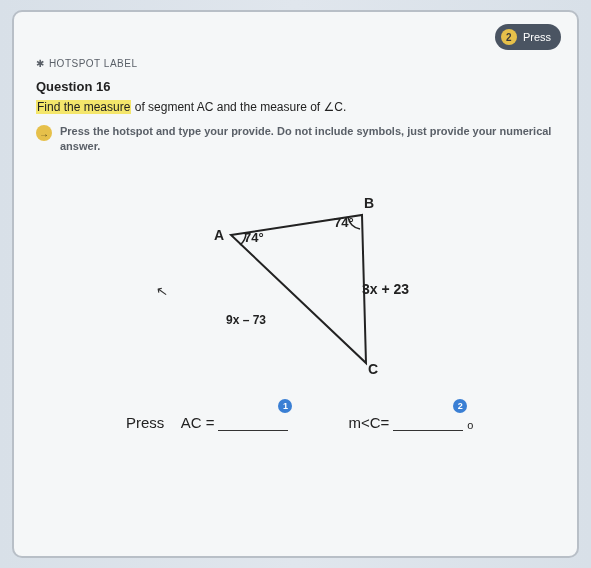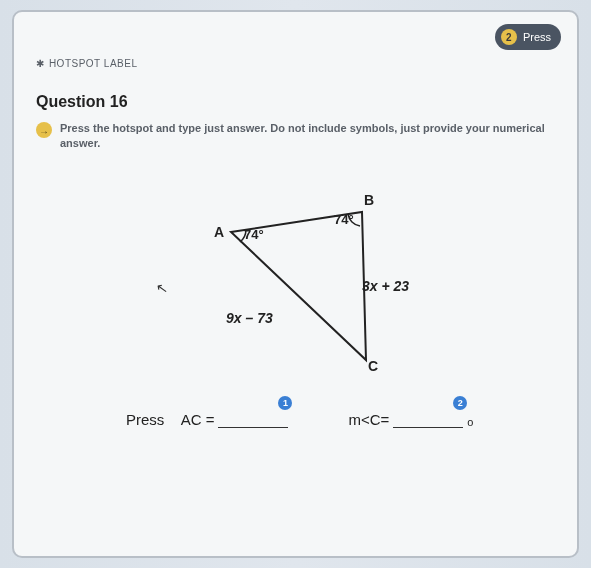--- a/index.html
+++ b/index.html
@@ -49,22 +49,22 @@
   .hotspot-label {
     margin-top: 28px;
     font-size: 10px;
     letter-spacing: 0.5px;
     color: #5a6068;
     display: flex;
     align-items: center;
     gap: 4px;
   }
   .question-num {
-    margin-top: 24px;
-    font-size: 16px;
+    margin-top: 10px;
+    font-size: 13px;
     font-weight: bold;
     color: #222;
   }
   .prompt {
     margin-top: 6px;
     font-size: 12px;
     color: #222;
   }
   .hl { background: #f4e66b; padding: 0 1px; }
   .instr-row {
@@ -98,22 +98,22 @@
     height: 240px;
     margin-top: 8px;
   }
   .diagram svg { position: absolute; left: 0; top: 0; }
   .lbl { position: absolute; font-size: 14px; font-weight: bold; color: #222; }
   .lblA { left: 178px; top: 64px; }
   .lblB { left: 328px; top: 32px; }
   .lblC { left: 332px; top: 198px; }
   .ang74a { left: 208px; top: 67px; font-size: 13px; }
   .ang74b { left: 298px; top: 52px; font-size: 13px; }
-  .side1 { left: 326px; top: 118px; font-size: 14px; font-style: italic; }
-  .side2 { left: 190px; top: 150px; font-size: 14px; font-style: italic; }
+  .side1 { left: 326px; top: 118px; font-size: 14px; }
+  .side2 { left: 190px; top: 150px; font-size: 12px; }
   .cursor {
     position: absolute;
     left: 120px;
     top: 120px;
     font-size: 14px;
     color: #333;
     transform: rotate(-10deg);
   }
   .answers {
     display: flex;
@@ -159,24 +159,27 @@
     <span>Press</span>
   </div>
 
   <div class="hotspot-label">
     <span>✱</span>
     <span>HOTSPOT LABEL</span>
   </div>
 
   <div class="question-num">Question 16</div>
 
+  <div class="prompt">
+    <span class="hl">Find the measure</span><span> of segment AC and the measure of ∠C.</span>
+  </div>
 
   <div class="instr-row">
     <div class="instr-icon">→</div>
-    <div class="instr-text">Press the hotspot and type just answer. Do not include symbols, just provide your numerical answer.</div>
+    <div class="instr-text">Press the hotspot and type your provide. Do not include symbols, just provide your numerical answer.</div>
   </div>
 
   <div class="diagram">
     <svg width="540" height="240">
       <polygon points="195,72 326,52 330,200" fill="none" stroke="#222" stroke-width="2"></polygon>
       <path d="M 210 70 A 16 16 0 0 1 204 82" fill="none" stroke="#222" stroke-width="1.5"></path>
       <path d="M 312 54 A 14 14 0 0 0 324 66" fill="none" stroke="#222" stroke-width="1.5"></path>
     </svg>
     <span class="lbl lblA">A</span>
     <span class="lbl lblB">B</span>

